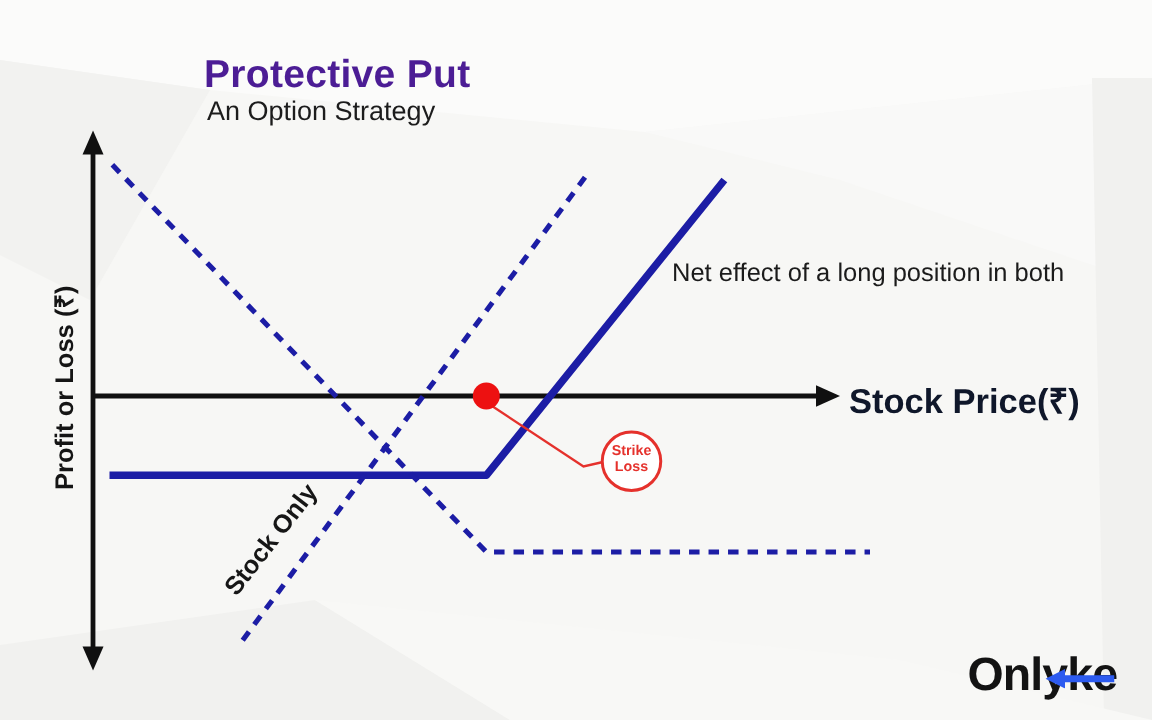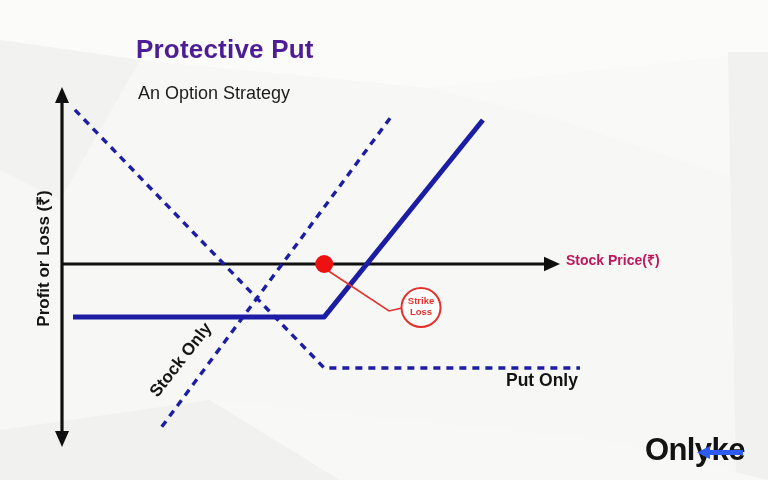--- a/index.html
+++ b/index.html
@@ -14,30 +14,30 @@
   .axis{stroke:#101010;stroke-width:3.2;}
   .axis-fill{fill:#101010;}
   .connector{fill:none;stroke:#e5312c;stroke-width:1.6;}
   .strike-circle{fill:#ffffff;stroke:#e5312c;stroke-width:2;}
   .title{
     position:absolute;left:136px;top:34px;
     font-size:26px;font-weight:800;letter-spacing:.2px;color:#4c1d95;
   }
   .subtitle{
     position:absolute;left:138px;top:64px;
-    font-size:18px;font-weight:500;color:#1c1c1c;margin-top:19px;
+    font-size:18px;font-weight:500;color:#1c1c1c;
   }
   .y-label{
     position:absolute;left:-58px;top:247px;width:200px;text-align:center;
     transform:rotate(-90deg);
     font-size:17px;font-weight:700;color:#151515;
   }
   .x-label{
     position:absolute;left:566px;top:250px;
-    font-size:14px;font-weight:700;color:#be185d;
+    font-size:23px;font-weight:700;color:#0f172a;
   }
   .net-effect{
     position:absolute;left:448px;top:170px;width:302px;
     font-size:17px;font-weight:500;line-height:23px;color:#1b1b1b;
   }
   .stock-only{
     position:absolute;left:121px;top:350px;width:120px;text-align:center;
     transform:rotate(-52deg);
     font-size:17px;font-weight:600;color:#161616;
   }
@@ -95,24 +95,24 @@
       </g>
   </svg>
 
   <div class="title">Protective Put</div>
   <div class="subtitle">An Option Strategy</div>
 
   <div class="y-label">Profit or Loss (₹)</div>
   <div class="x-label">Stock Price(₹)</div>
 
   <div class="net-effect">
+    <div>Net effect of a long position in both</div>
   </div>
 
   <div class="stock-only">Stock Only</div>
-  <div class="put-only">Put Only</div>
 
   <div class="strike-text">
     <span>Strike</span>
     <span>Loss</span>
   </div>
 
   <div class="logo">
     <span>Only</span><span>ke</span>
     <svg class="arrow" viewBox="0 0 46 13">
       <polygon points="0,6.5 13,0 13,4.1 46,4.1 46,8.9 13,8.9 13,13" fill="#2d5bf0"></polygon>

